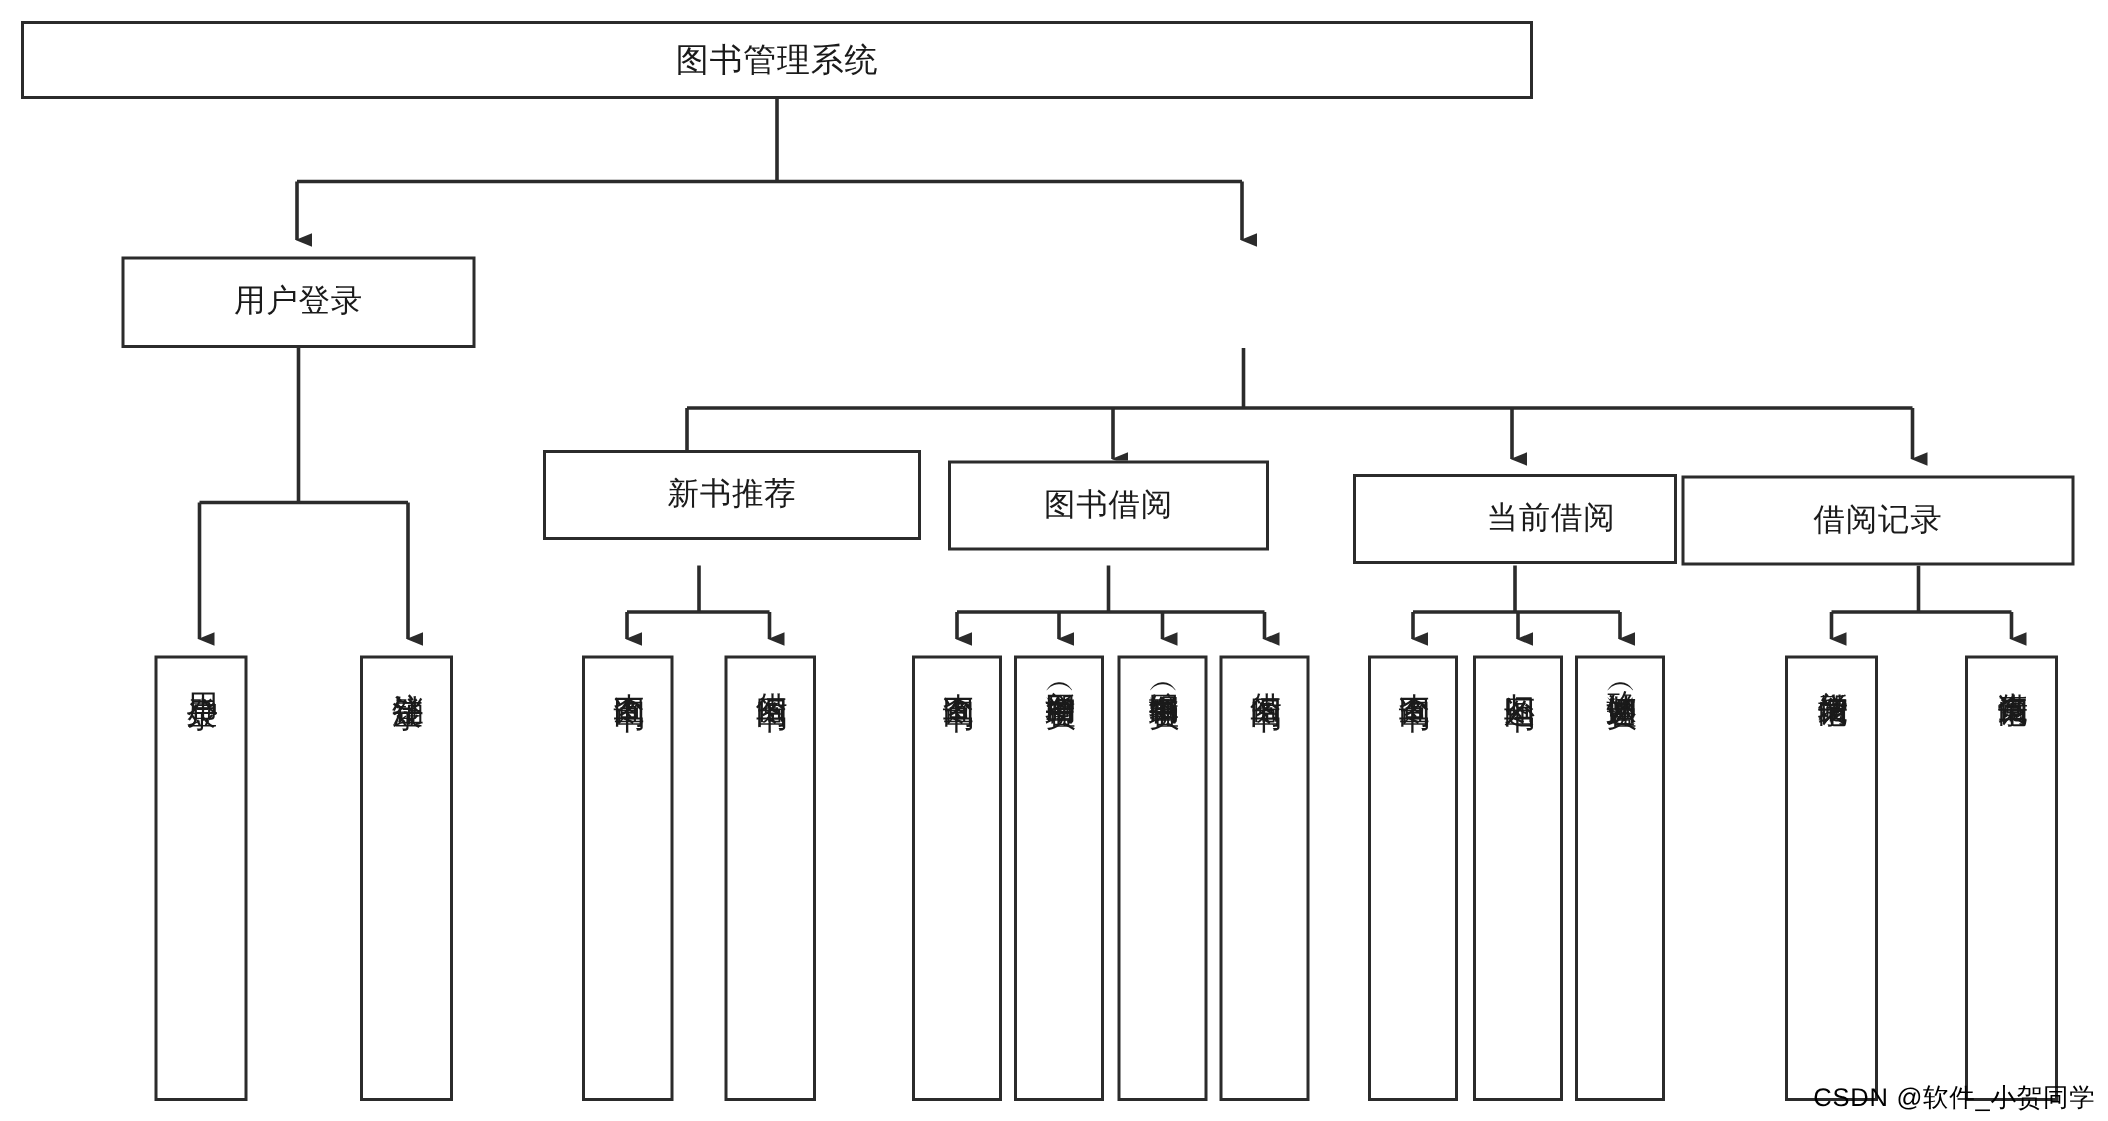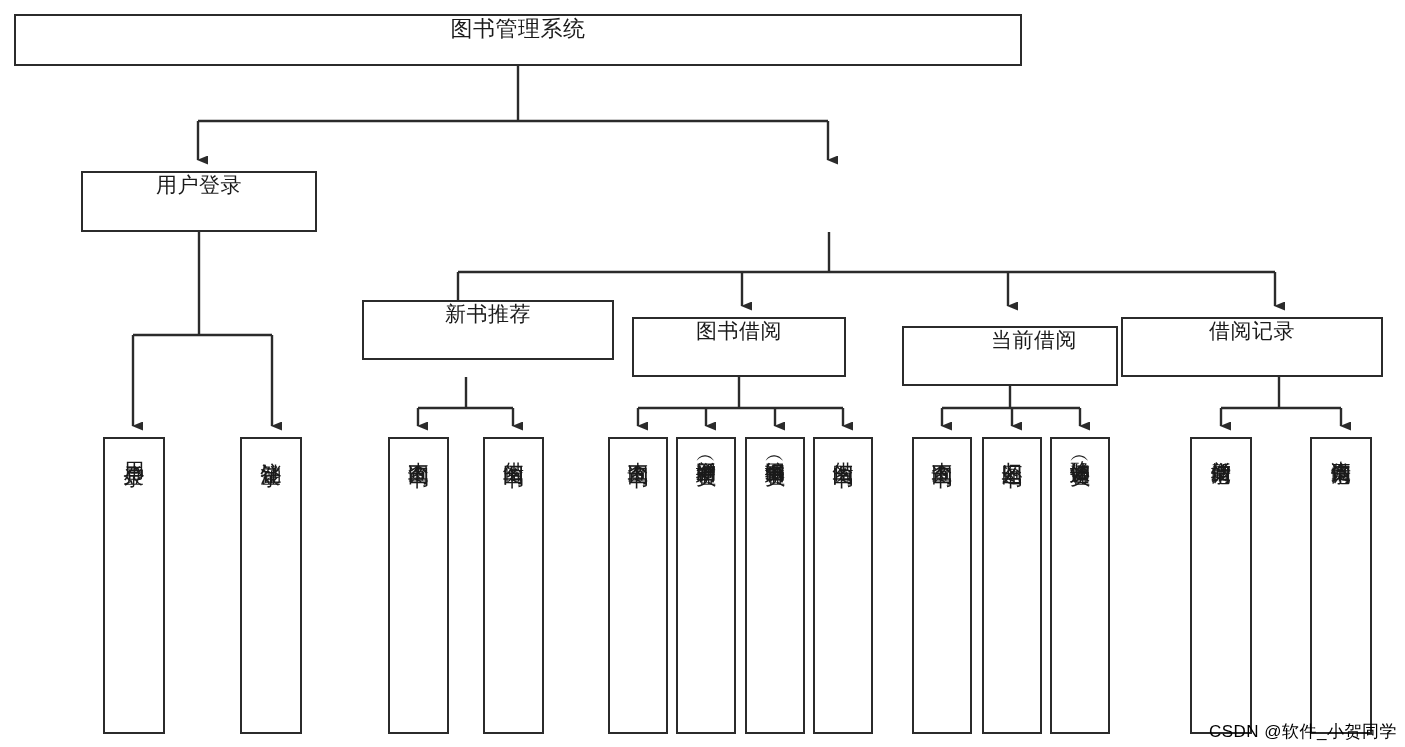--- a/index.html
+++ b/index.html
@@ -25,21 +25,21 @@
     width: 1405px;
     height: 747px;
     pointer-events: none;
   }
   .node {
     position: absolute;
     box-sizing: border-box;
     border: 2px solid #2b2b2b;
     background: #ffffff;
     display: flex;
-    align-items: flex-start;
+    align-items: center;
     justify-content: center;
     color: #1a1a1a;
   }
   .node-label {
     display: block;
     text-align: center;
     line-height: 1.18;
     white-space: nowrap;
   }
   
@@ -137,24 +137,24 @@
     <span class="node-label">图书管理系统</span>
   </div>
 
   <div class="node horizontal" id="node-user_login" style="left: 81px; top: 171px; width: 236px; height: 61px;">
     <span class="node-label">用户登录</span>
   </div>
 
   <div class="node horizontal" id="node-new_book_rec" style="left: 362px; top: 300px; width: 252px; height: 60px;">
     <span class="node-label">新书推荐</span>
   </div>
-  <div class="node horizontal" id="node-book_borrow" style="left: 632px; top: 317px; width: 214px; height: 60px;">
+  <div class="node horizontal" id="node-book_borrow" style="left: 632px; top: 307px; width: 214px; height: 60px;">
     <span class="node-label">图书借阅</span>
   </div>
-  <div class="node horizontal" id="node-current_borrow" style="left: 902px; top: 326px; width: 216px; height: 60px; padding-left: 48px;">
+  <div class="node horizontal" id="node-current_borrow" style="left: 902px; top: 316px; width: 216px; height: 60px; padding-left: 48px;">
     <span class="node-label">当前借阅</span>
   </div>
   <div class="node horizontal" id="node-borrow_record" style="left: 1121px; top: 317px; width: 262px; height: 60px;">
     <span class="node-label">借阅记录</span>
   </div>
 
   <div id="leaves-container">
       <div class="node vertical" id="leaf-user-login" style="left: 103px; top: 437px; width: 62px; height: 297px;">
         <span class="node-label">用户登录</span>
       </div>

